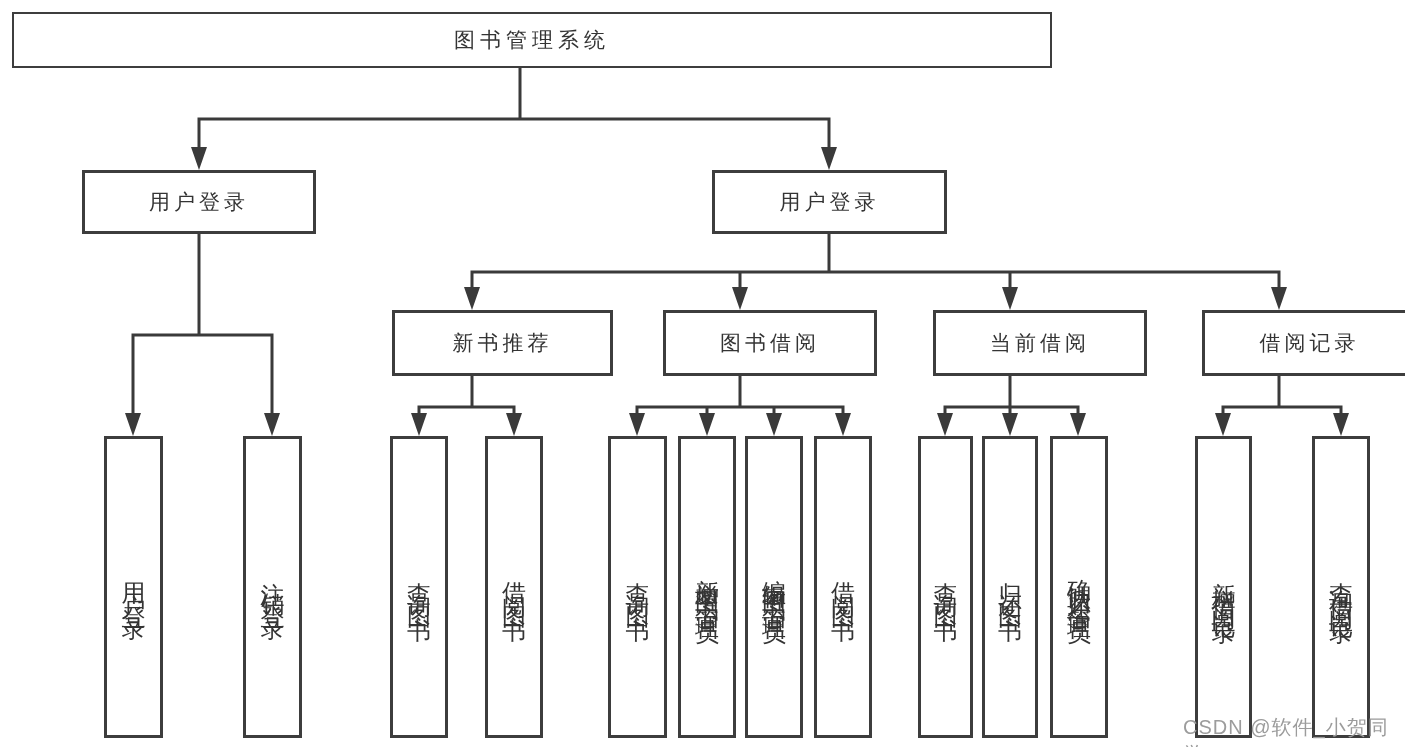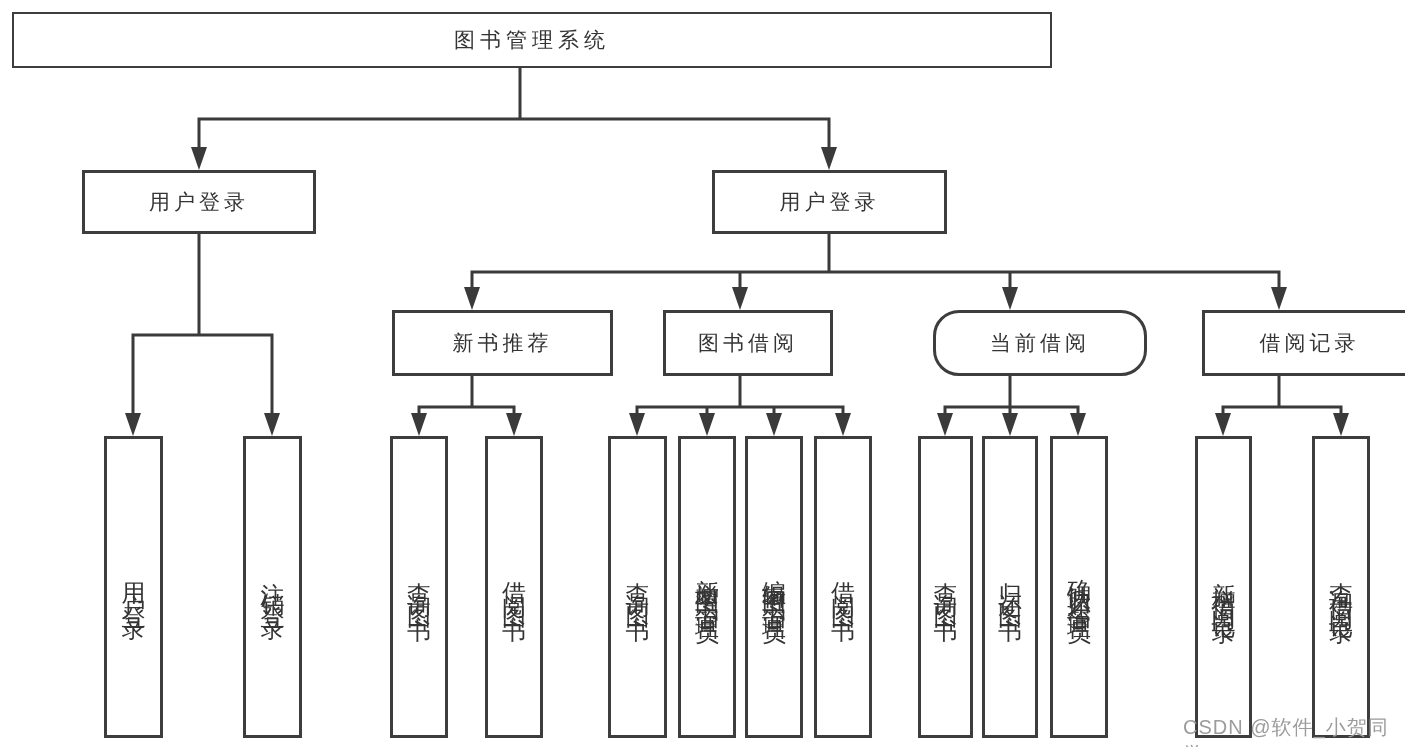--- a/index.html
+++ b/index.html
@@ -76,22 +76,22 @@
       <polygon points="1333,413 1349,413 1341,436"></polygon>
     </g>
   </svg>
 
   <div class="box root" style="left:12px;top:12px;width:1040px;height:56px;">图书管理系统</div>
 
   <div class="box hbox lvl2" style="left:82px;width:234px;">用户登录</div>
   <div class="box hbox lvl2" style="left:712px;width:235px;">用户登录</div>
 
   <div class="box hbox lvl3" style="left:362px;width:221px;">新书推荐</div>
-  <div class="box hbox lvl3" style="left:633px;width:170px;">图书借阅</div>
-  <div class="box hbox lvl3" style="left:903px;width:214px;border-radius:26px;">当前借阅</div>
+  <div class="box hbox lvl3" style="left:633px;width:214px;">图书借阅</div>
+  <div class="box hbox lvl3" style="left:903px;width:214px;">当前借阅</div>
   <div class="box hbox lvl3" style="left:1172px;width:215px;">借阅记录</div>
 
   <div class="box leaf" style="left:104px;width:59px;">用户登录</div>
   <div class="box leaf" style="left:243px;width:59px;">注销登录</div>
 
   <div class="box leaf" style="left:390px;width:58px;">查询图书</div>
   <div class="box leaf" style="left:485px;width:58px;">借阅图书</div>
 
   <div class="box leaf" style="left:608px;width:59px;">查询图书</div>
   <div class="box leaf leaf--long" style="left:678px;width:58px;">新增图书（管理员）</div>

